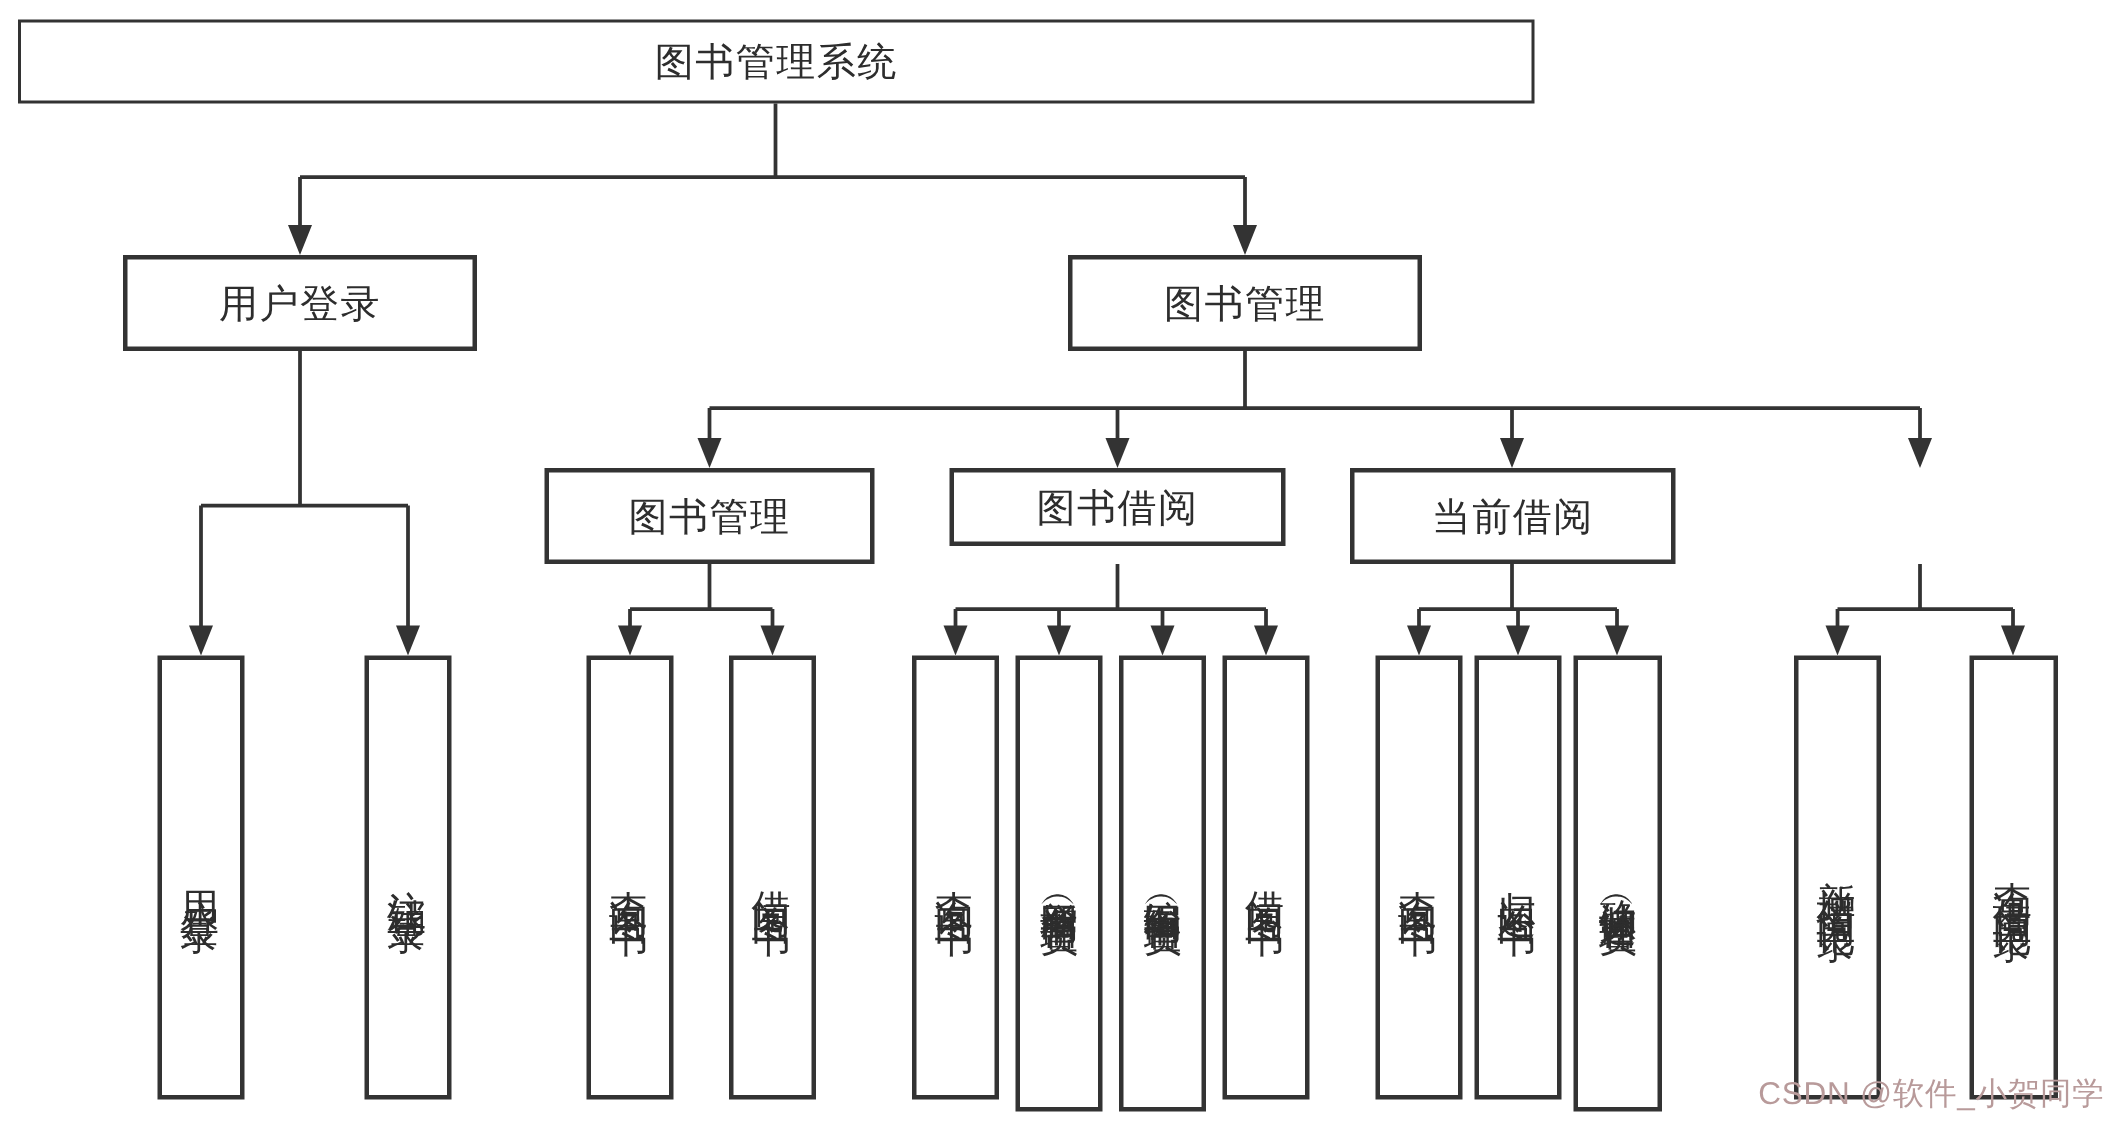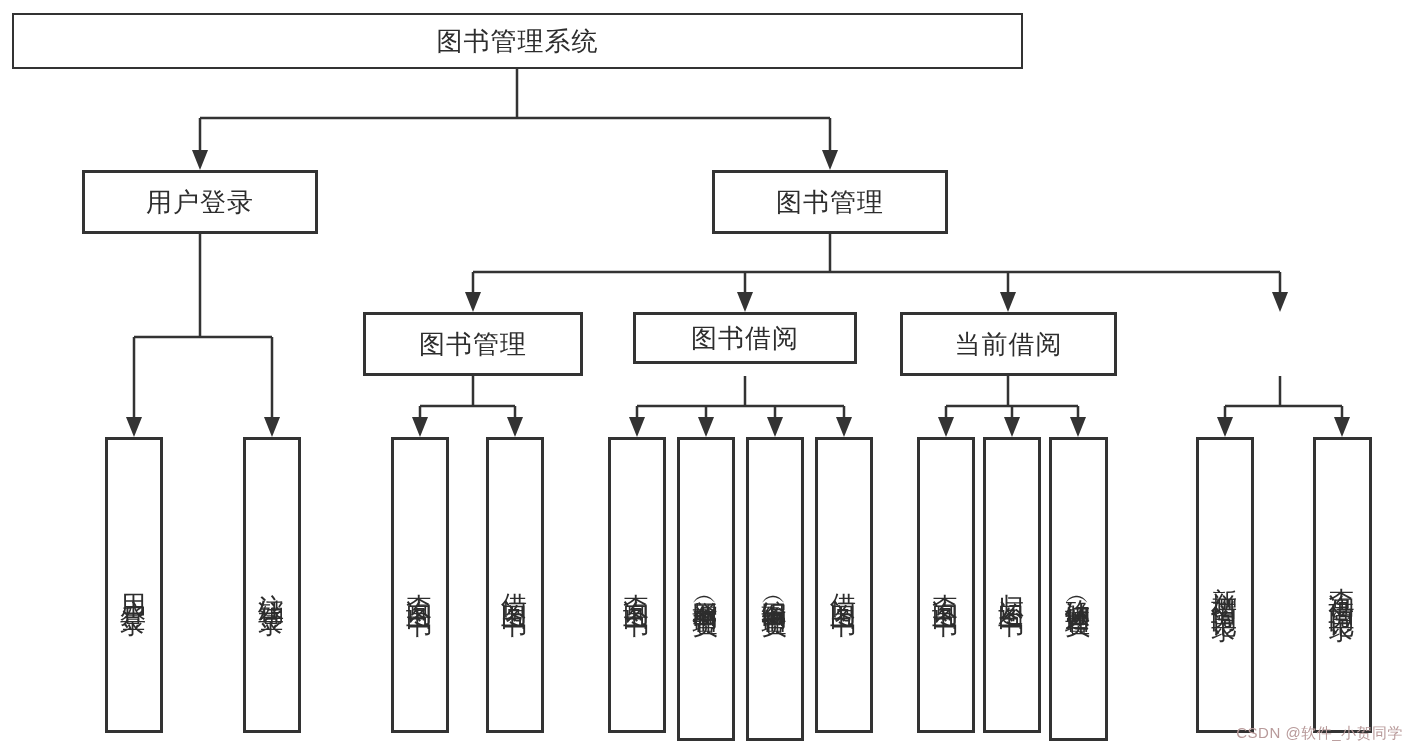--- a/index.html
+++ b/index.html
@@ -36,21 +36,21 @@
     letter-spacing: 6px;
     white-space: normal;
     padding: 4px 0;
   }
   .node.v.tight { letter-spacing: 2px; font-size: 25px; }
 
   #watermark {
     position: absolute;
     right: 2px;
     bottom: 4px;
-    font-size: 15px;
+    font-size: 21px;
     letter-spacing: 0.5px;
     z-index: 2;
     color: #b89a9a;
   }
 </style>
 </head>
 <body>
 
 <div id="canvas">
 

